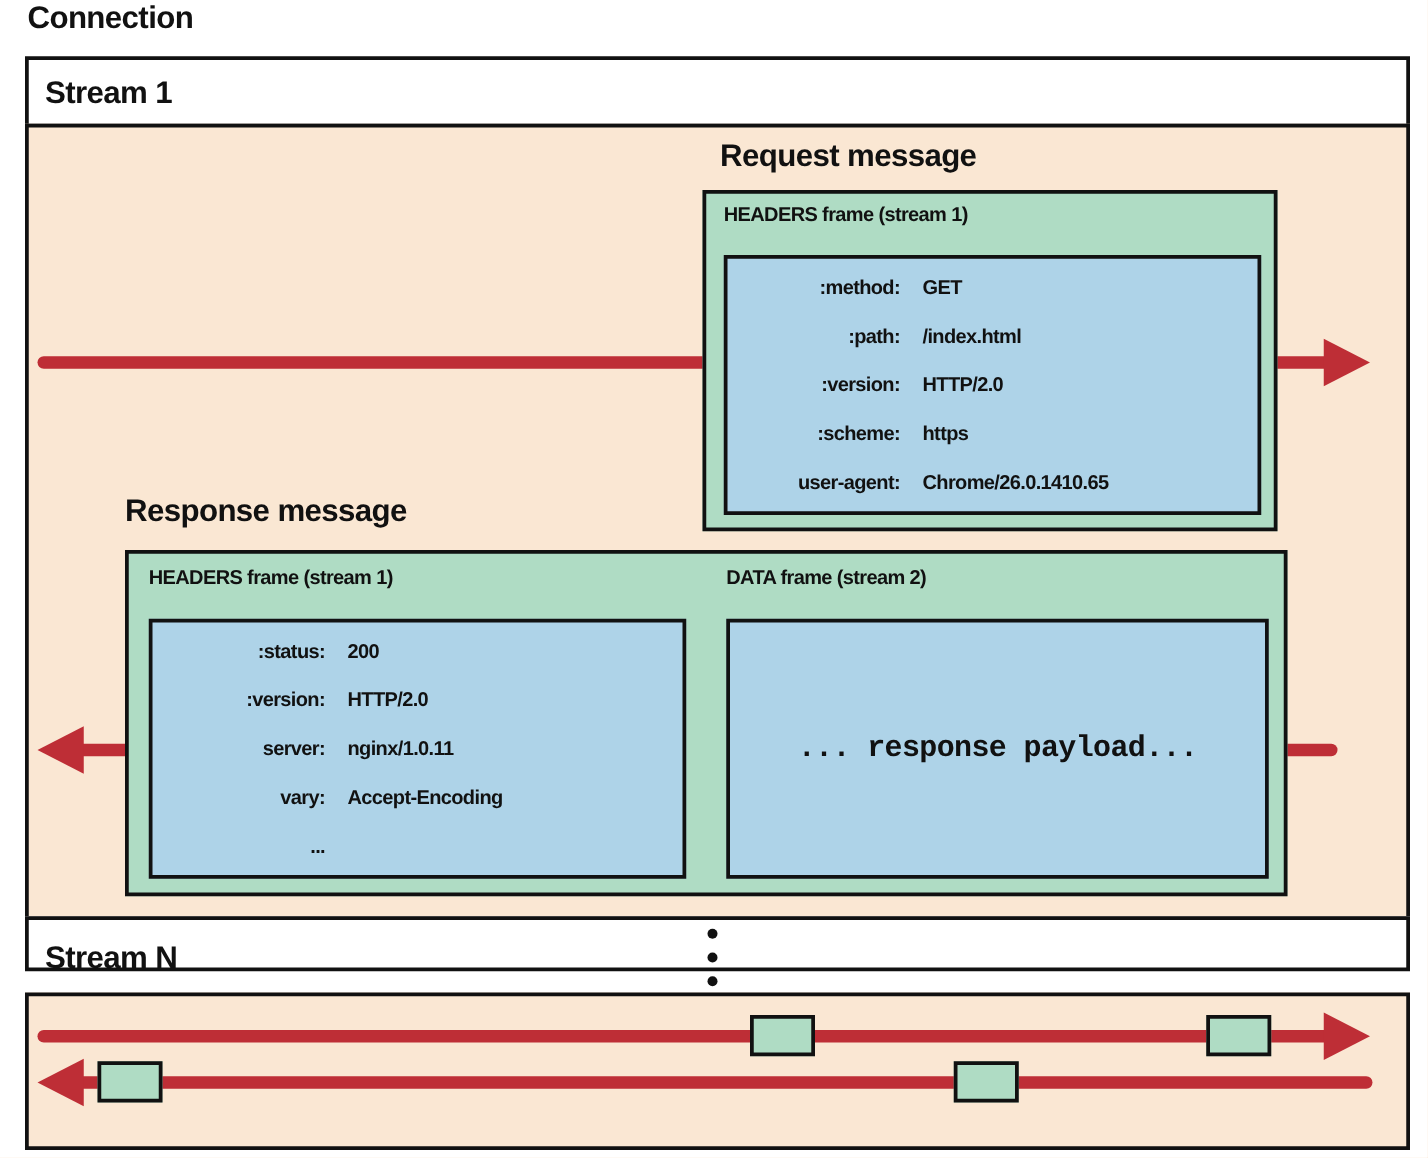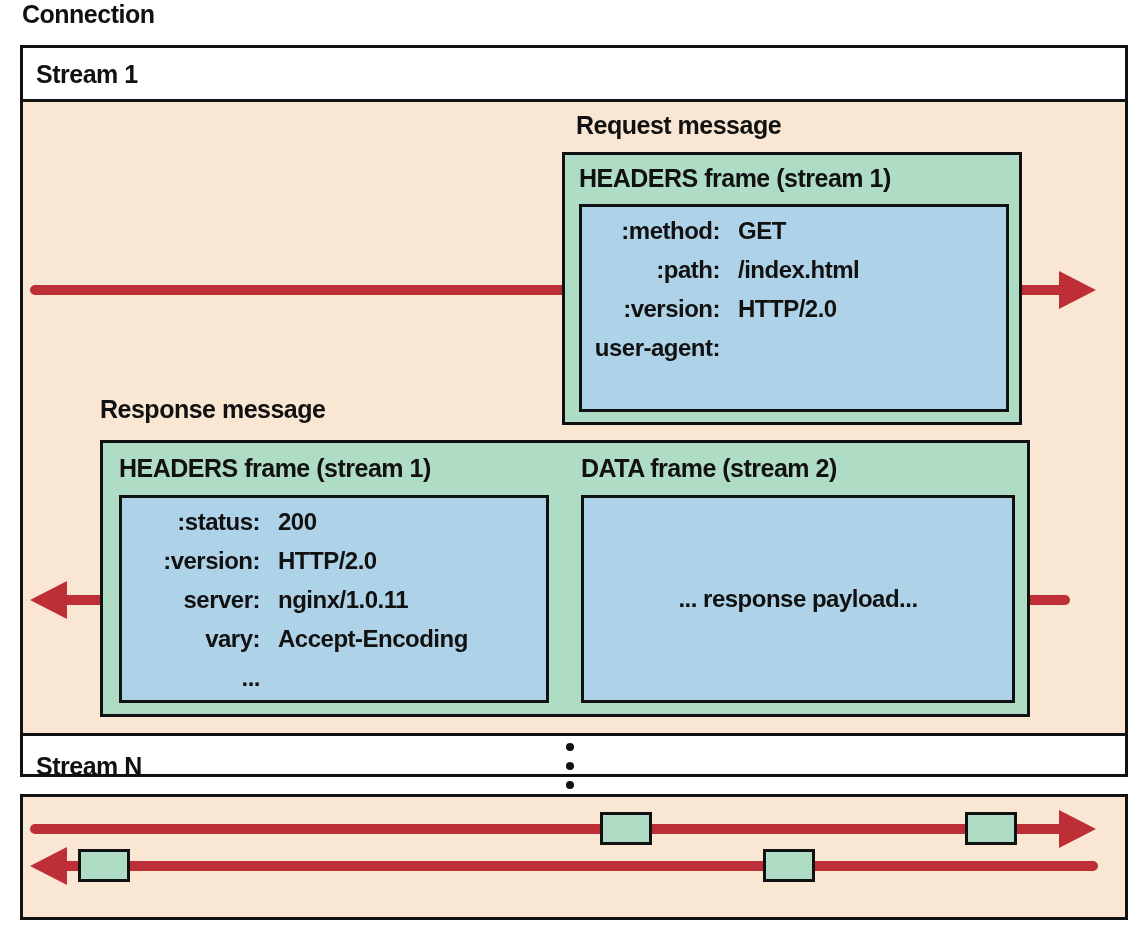--- a/index.html
+++ b/index.html
@@ -27,26 +27,26 @@
     position:absolute; width:0; height:0;
     border-top:19px solid transparent; border-bottom:19px solid transparent;
     border-left:37px solid #BE2E36;
   }
   .head-l {
     position:absolute; width:0; height:0;
     border-top:19px solid transparent; border-bottom:19px solid transparent;
     border-right:37px solid #BE2E36;
   }
 
-  .frame-title { position:absolute; font-size:25px; white-space:nowrap; }
+  .frame-title { position:absolute; font-size:16px; white-space:nowrap; }
 
   .hdr-grid {
     position:absolute; display:grid;
     grid-template-columns:138px auto; column-gap:18px;
-    font-size:24px; line-height:39px;
+    font-size:16px; line-height:39px;
   }
   .hdr-key { text-align:right; white-space:nowrap; }
   .hdr-val { text-align:left;  white-space:nowrap; }
 
   .payload-center {
     position:absolute; inset:0; display:flex;
     align-items:center; justify-content:center; font-size:24px;
   }
 
   .dot { position:absolute; width:8px; height:8px; border-radius:50%; background:#111; }
@@ -77,21 +77,24 @@
   <div class="abs bordered green z2" style="left:562px; top:152px; width:460px; height:273px;">
     <div class="frame-title" style="left:14px; top:9px;">HEADERS frame (stream 1)</div>
     <div class="abs bordered blue" style="left:14px; top:49px; width:430px; height:208px;">
       <div class="hdr-grid" style="left:0; top:4px; width:418px;">
         <div class="hdr-key">:method:</div>
         <div class="hdr-val">GET</div>
         <div class="hdr-key">:path:</div>
         <div class="hdr-val">/index.html</div>
         <div class="hdr-key">:version:</div>
         <div class="hdr-val">HTTP/2.0</div>
+        <div class="hdr-key">:scheme:</div>
+        <div class="hdr-val">https</div>
         <div class="hdr-key">user-agent:</div>
+        <div class="hdr-val">Chrome/26.0.1410.65</div>
       </div>
     </div>
   </div>
 
   <div class="hline cap-r z1" style="left:58px; top:595px; width:1012px;"></div>
   <div class="head-l z1" style="left:30px; top:581px;"></div>
 
   <div class="abs lbl-lg z2" style="left:100px; top:396px;">Response message</div>
 
   <div class="abs bordered green z2" style="left:100px; top:440px; width:930px; height:277px;">
@@ -106,21 +109,21 @@
         <div class="hdr-val">HTTP/2.0</div>
         <div class="hdr-key">server:</div>
         <div class="hdr-val">nginx/1.0.11</div>
         <div class="hdr-key">vary:</div>
         <div class="hdr-val">Accept-Encoding</div>
         <div class="hdr-key">...</div>
         <div class="hdr-val"></div>
       </div>
     </div>
 
-    <div class="abs bordered blue" style="left:478px; top:52px; width:434px; height:208px;">
+    <div class="abs bordered blue" style="left:478px; top:52px; width:434px; height:208px;font-family:Liberation Mono, monospace;">
       <div class="payload-center">... response payload...</div>
     </div>
   </div>
 
   <div class="abs bordered white" style="left:20px; top:733px; width:1108px; height:44px;">
     <div class="abs lbl-lg" style="left:13px; top:17px;">Stream N</div>
     <div>
       <div class="dot" style="left:543px; top:7px;"></div>
       <div class="dot" style="left:543px; top:26px;"></div>
       <div class="dot" style="left:543px; top:45px;"></div>

